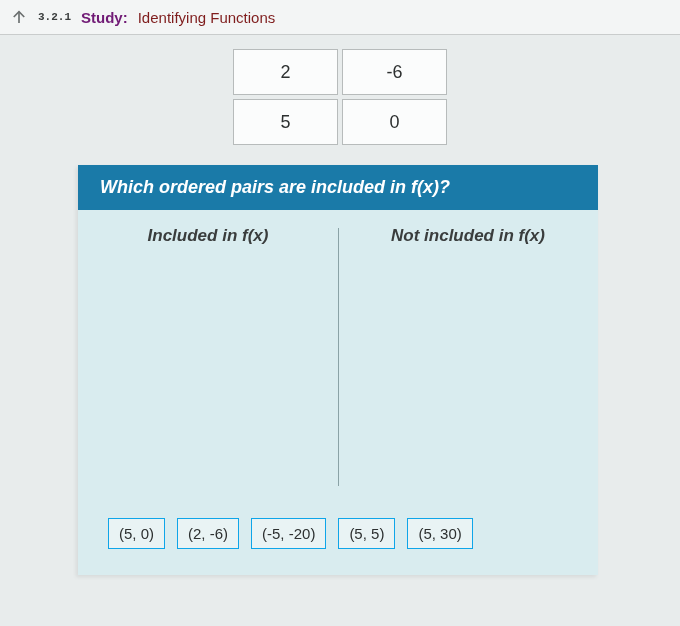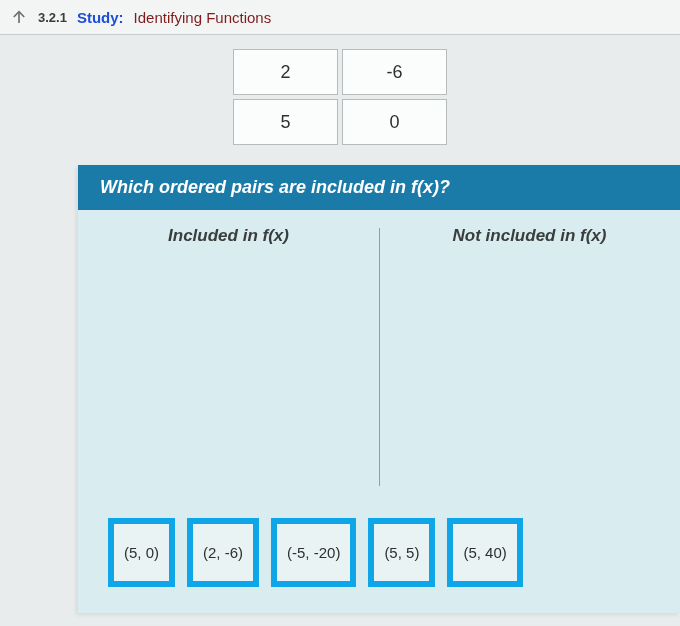--- a/index.html
+++ b/index.html
@@ -21,25 +21,26 @@
   }
   .up-arrow {
     width: 18px;
     height: 18px;
     color: #6a6e6e;
     flex-shrink: 0;
   }
   .section-number {
     font-weight: 700;
     color: #3a3d3d;
-    font-size: 13px;
+    font-size: 11px;
+    font-family: Liberation Mono, monospace;
   }
   .section-label {
     font-weight: 700;
-    color: #1d4ed8;
+    color: #701a75;
     font-size: 15px;
   }
   .section-title {
     color: #7f1d1d;
     font-size: 15px;
   }
 
   .value-grid {
     margin: 14px auto 20px;
     display: flex;
@@ -58,21 +59,21 @@
     border: 1px solid #b7bbbb;
     display: flex;
     align-items: center;
     justify-content: center;
     font-size: 18px;
     color: #2d3030;
   }
 
   .card {
     margin-left: 78px;
-    width: 602px;
+    width: 520px;
     background: #d9ecef;
     box-shadow: -2px 2px 4px rgba(0,0,0,0.08);
   }
   .card-title {
     background: #1a7aa8;
     color: #ffffff;
     font-weight: 700;
     font-size: 18px;
     padding: 12px 22px;
     font-style: italic;
@@ -102,22 +103,22 @@
     background: #8aa2a6;
   }
   .chips {
     display: flex;
     gap: 12px;
     padding: 18px 20px 26px 30px;
     flex-wrap: nowrap;
   }
   .chip {
     background: #e9f3f4;
-    border: 6px solid #0ea5e9;
-    padding: 20px 10px;
+    border: 1px solid #0ea5e9;
+    padding: 6px 10px;
     font-size: 15px;
     color: #2d3030;
     white-space: nowrap;
     cursor: grab;
   }
 </style>
 </head>
 <body>
 
 <div class="header-bar">
@@ -150,15 +151,15 @@
     <div class="divider"></div>
     <div class="sort-col">
       <h3>Not included in f(x)</h3>
     </div>
   </div>
   <div class="chips">
     <div class="chip">(5, 0)</div>
     <div class="chip">(2, -6)</div>
     <div class="chip">(-5, -20)</div>
     <div class="chip">(5, 5)</div>
-    <div class="chip">(5, 40)</div>
+    <div class="chip">(5, 30)</div>
   </div>
 </div>
 
 </body></html>

